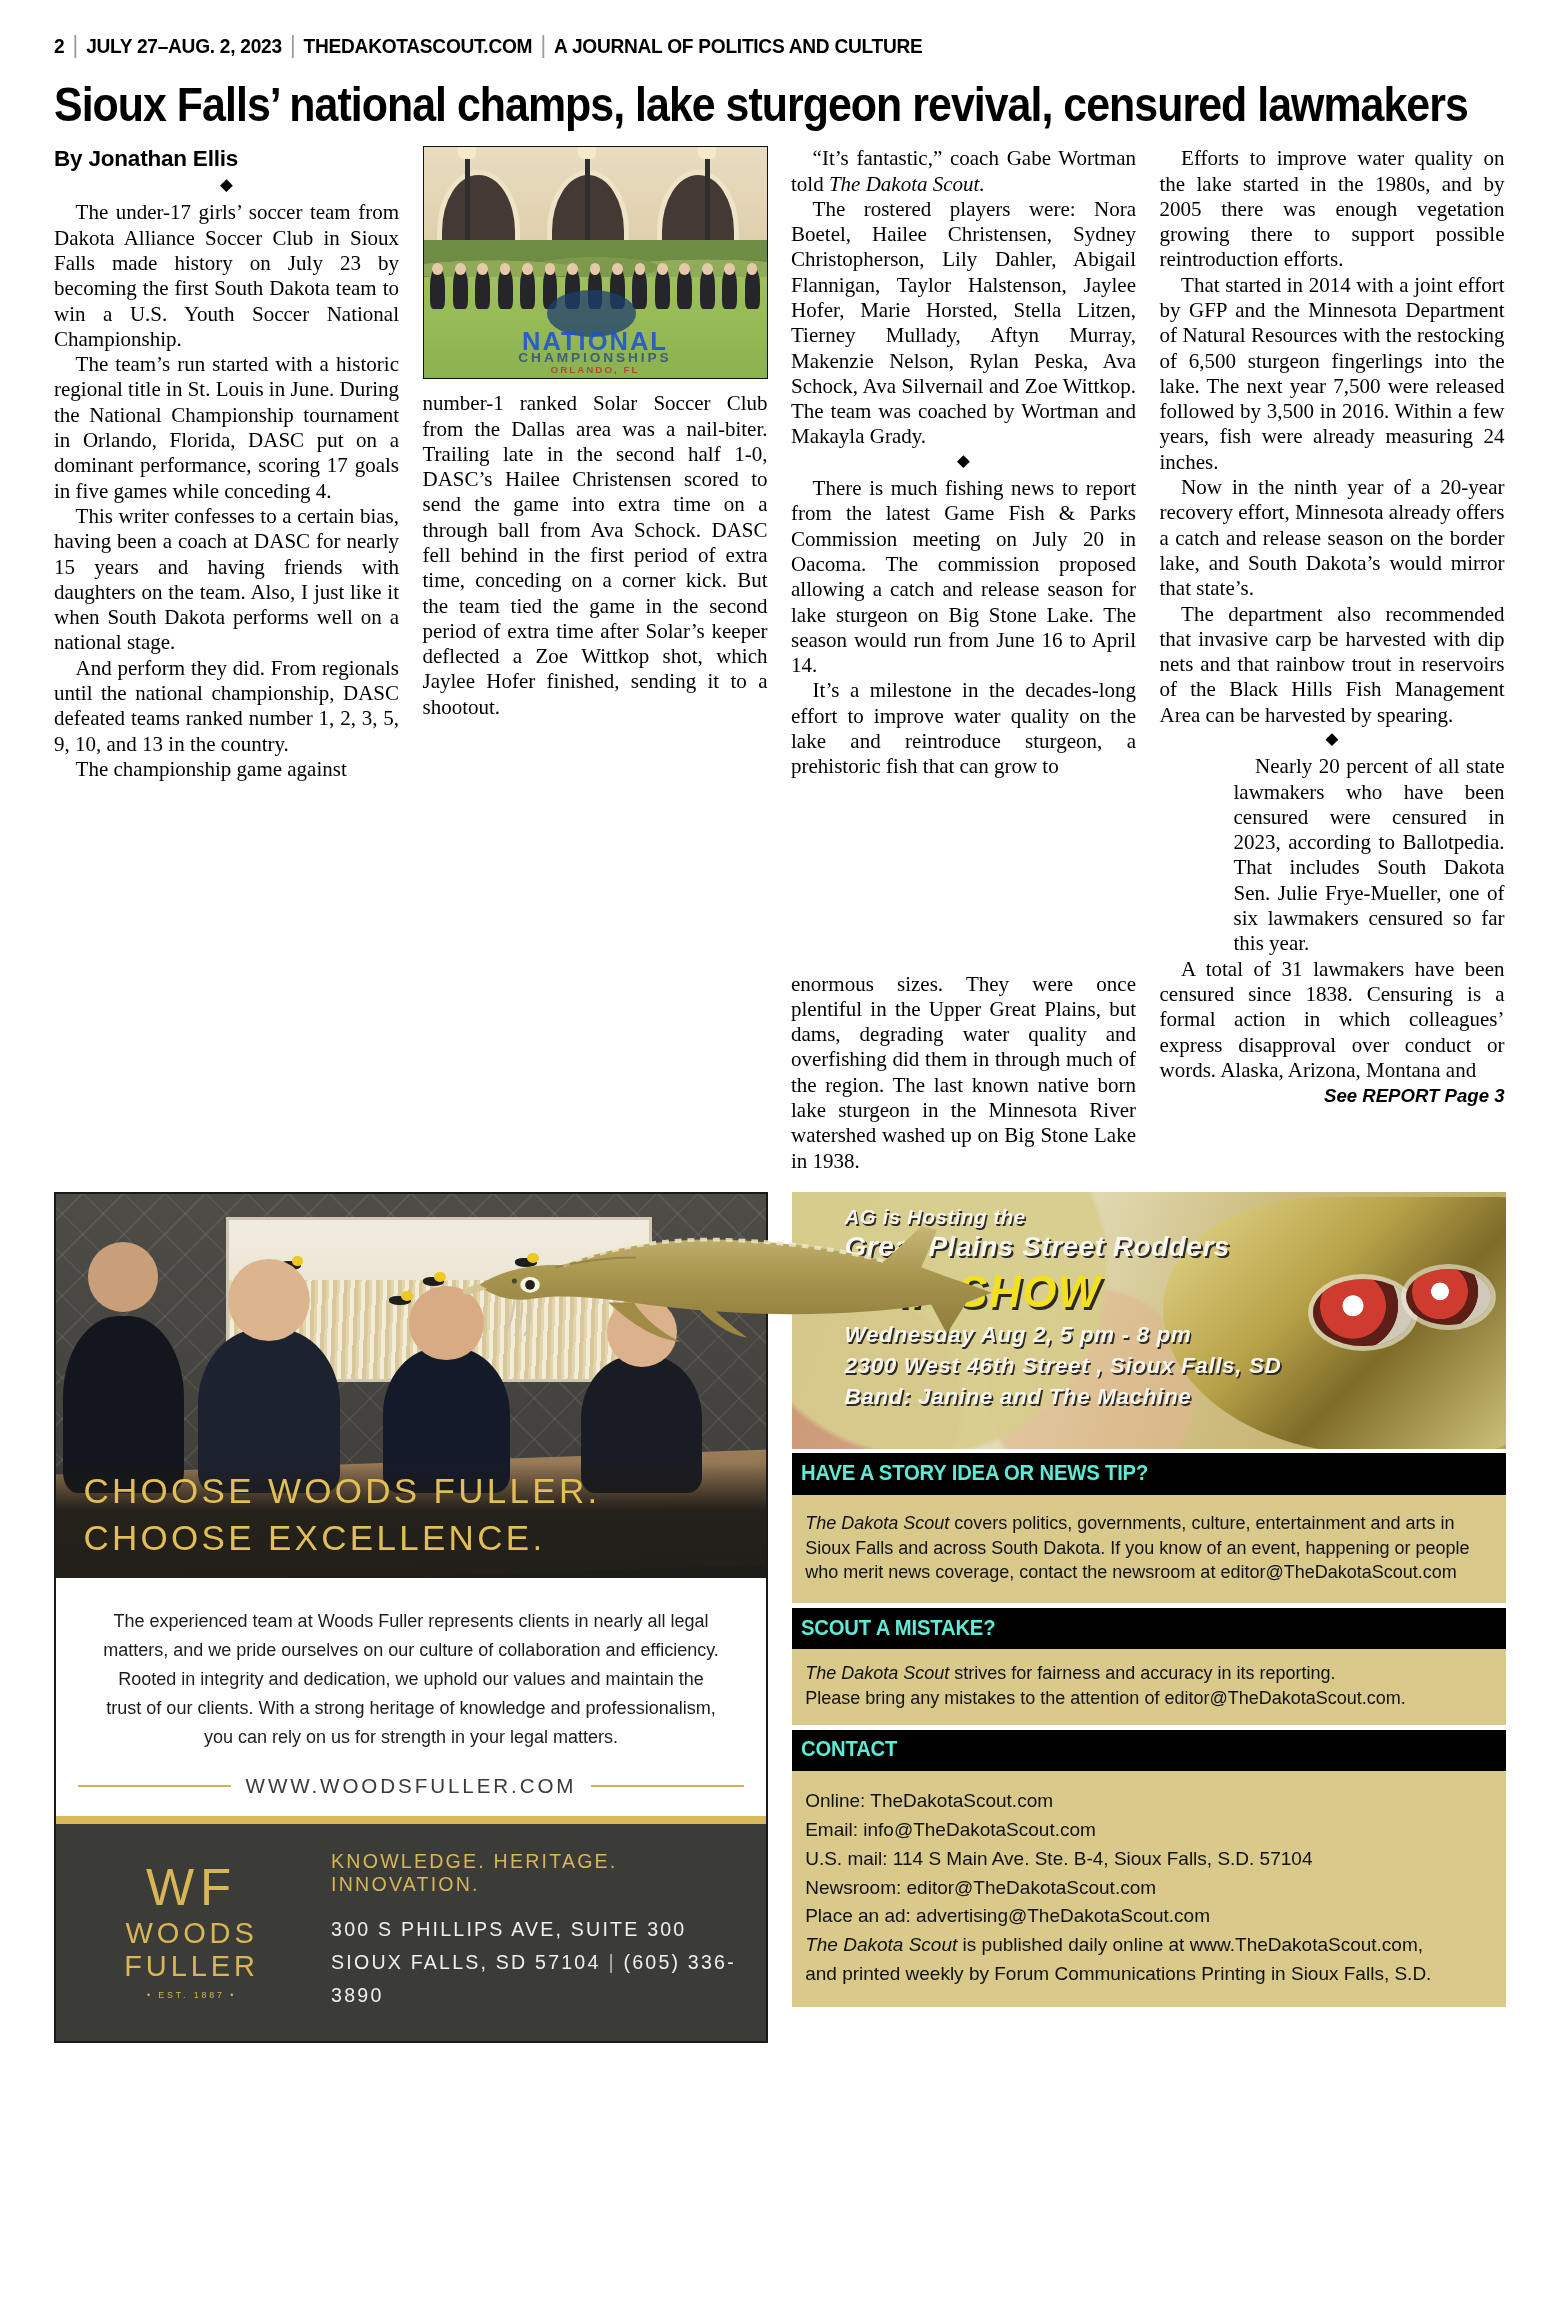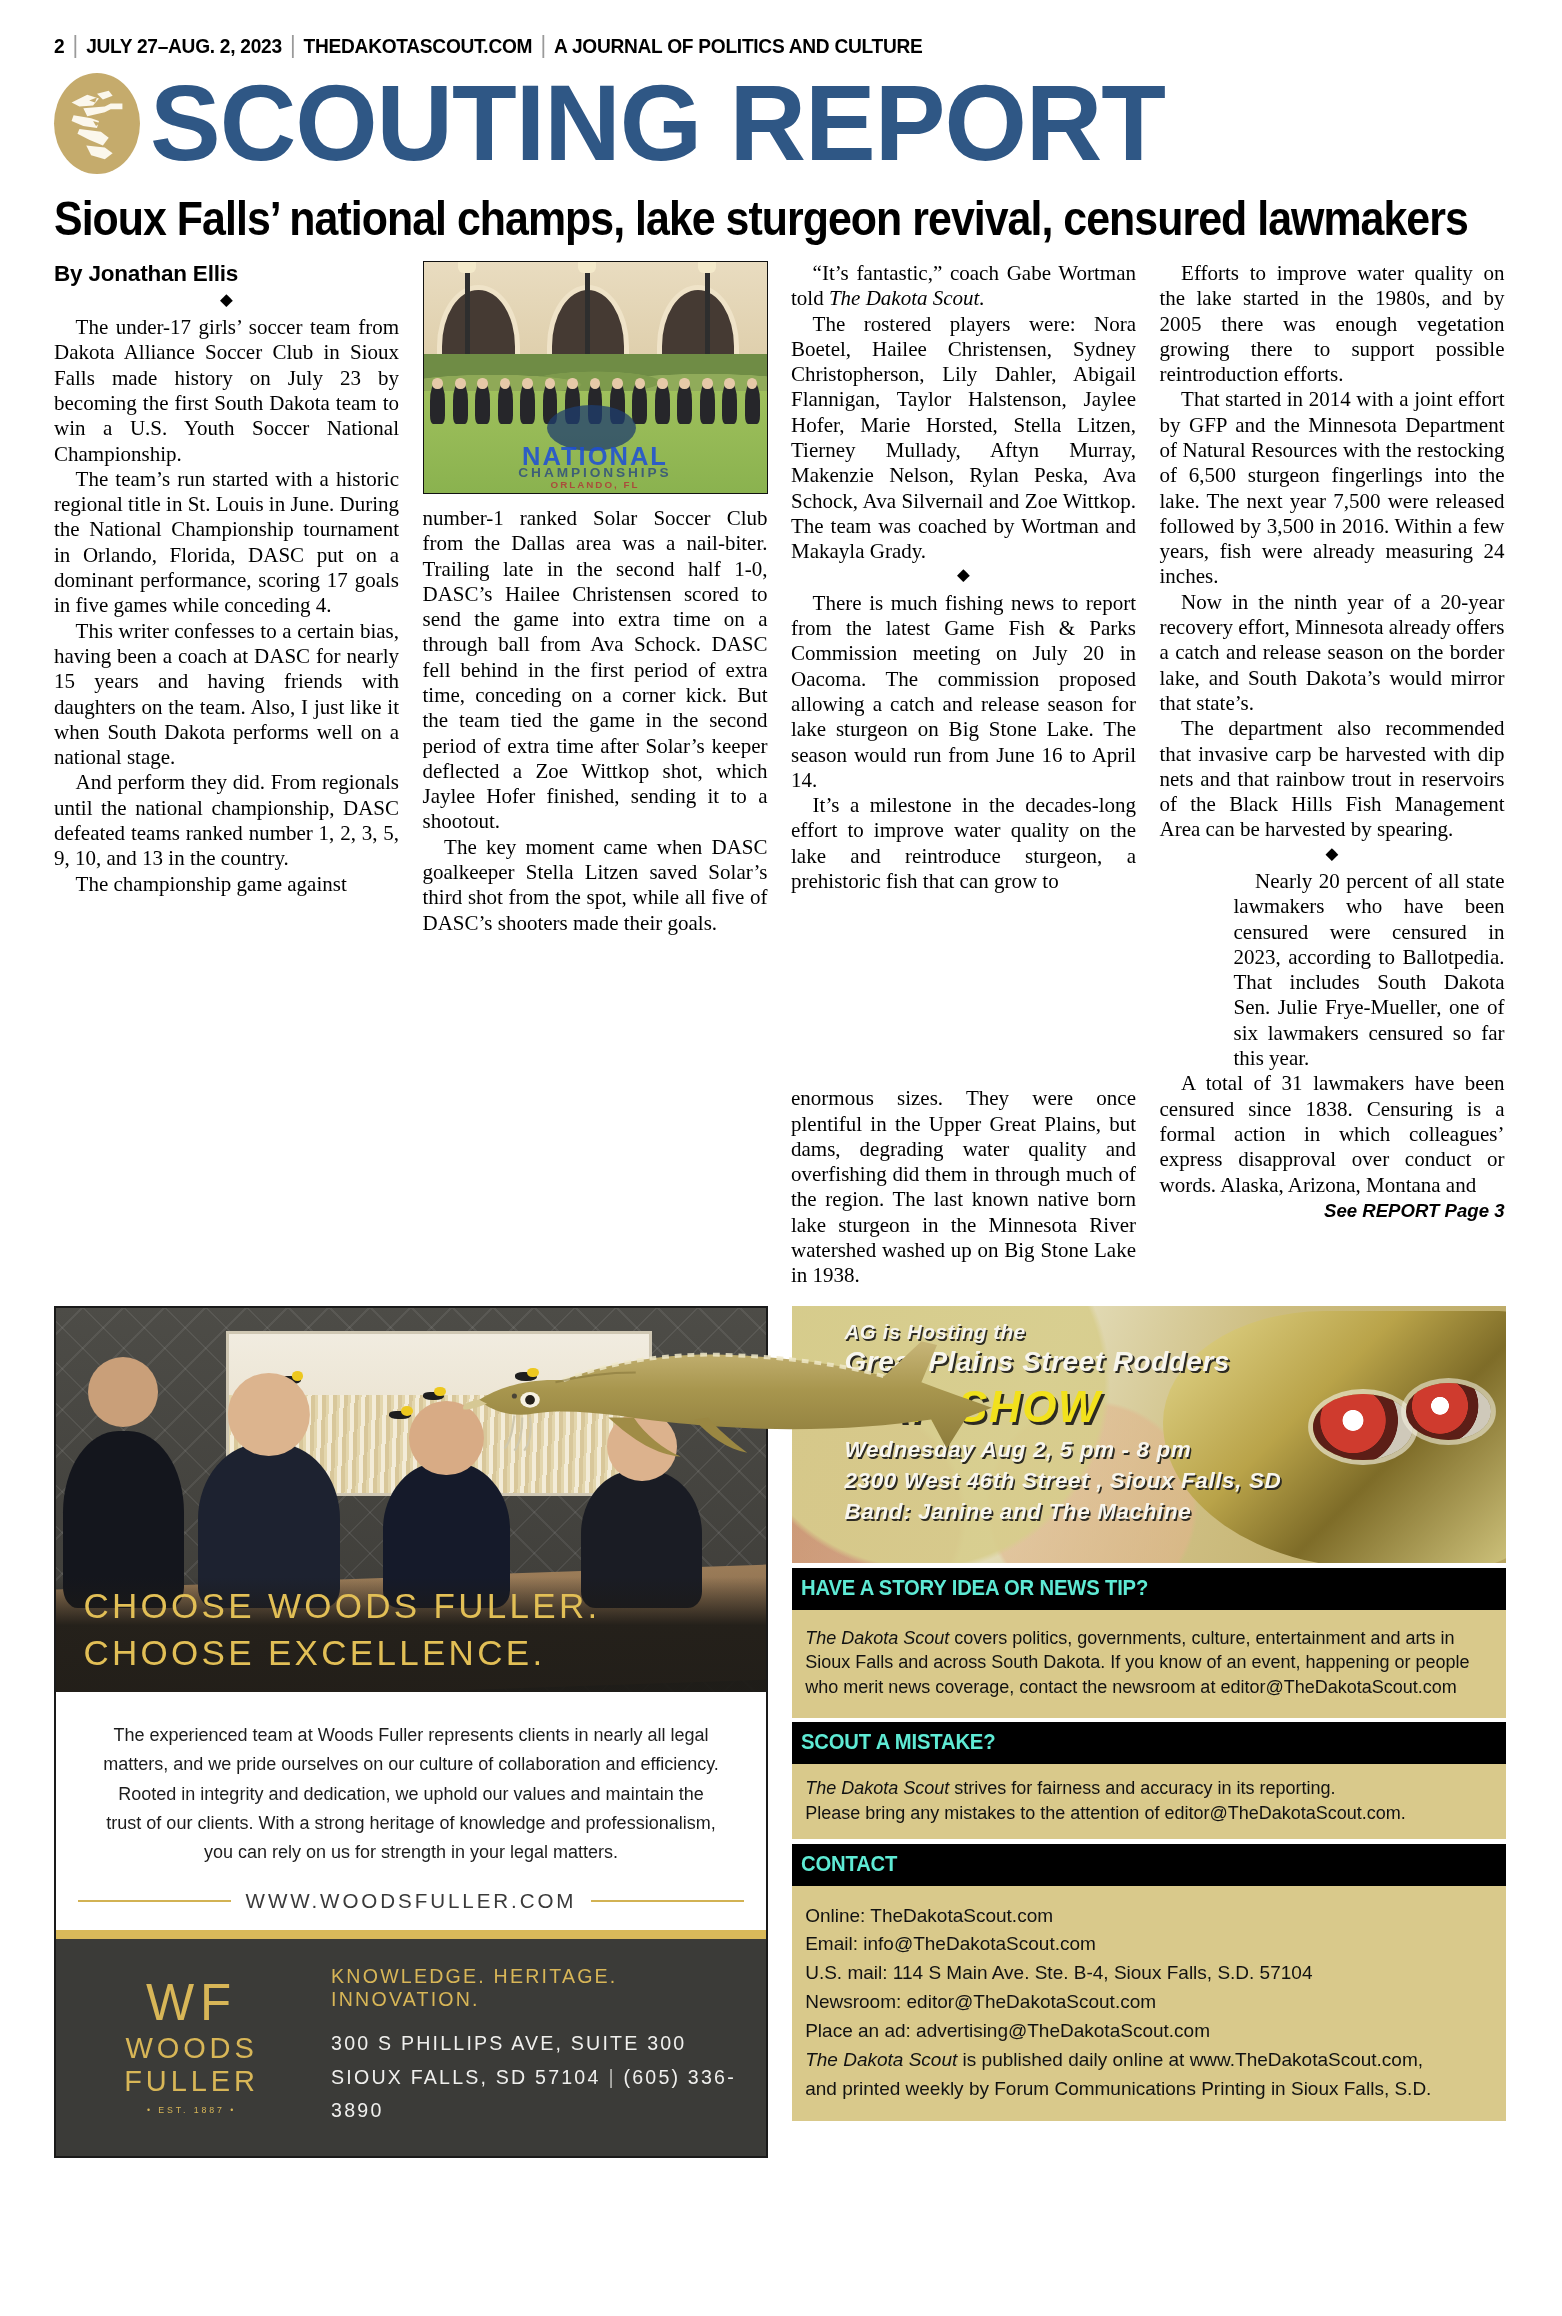--- a/index.html
+++ b/index.html
@@ -247,39 +247,20 @@
   <div class="folio">
     <span>2</span>
     <span class="sep">|</span>
     <span>JULY 27–AUG. 2, 2023</span>
     <span class="sep">|</span>
     <span>THEDAKOTASCOUT.COM</span>
     <span class="sep">|</span>
     <span>A JOURNAL OF POLITICS AND CULTURE</span>
   </div>
 
-  <div class="masthead">
-    <div class="scout-badge">
-      <svg viewBox="0 0 88 103" width="86" height="101" aria-hidden="true">
-        <g fill="#fbf7ec">
-          <path d="M18 30 L34 22 L46 26 L40 33 L26 34 Z"></path>
-          <path d="M30 36 L52 34 L58 31 L70 31 L70 37 L58 37 L52 40 L34 44 Z"></path>
-          <path d="M20 43 L38 46 L46 49 L44 56 L30 54 L18 49 Z"></path>
-          <path d="M26 57 L48 60 L56 66 L50 74 L36 68 L24 62 Z"></path>
-          <path d="M33 74 L52 76 L60 82 L52 88 L38 84 Z"></path>
-          <path d="M44 21 L56 18 L60 23 L50 27 Z"></path>
-        </g>
-        <g fill="#c5ab6c">
-          <path d="M36 28 L44 25 L42 30 Z"></path>
-          <path d="M40 49 L47 51 L43 54 Z"></path>
-        </g>
-      </svg>
-    </div>
-    <div class="masthead-title">SCOUTING REPORT</div>
-  </div>
 
   <div class="deck">Sioux Falls’ national champs, lake sturgeon revival, censured lawmakers</div>
 
   <div class="cols">
 
     <div class="col">
       <div class="byline">By Jonathan Ellis</div>
       <div class="dinkus">◆</div>
       <p class="body">The under-17 girls’ soccer team from Dakota Alliance Soccer Club in Sioux Falls made history on July 23 by becoming the first South Dakota team to win a U.S. Youth Soccer National Championship.</p>
       <p class="body">The team’s run started with a historic regional title in St. Louis in June. During the National Championship tournament in Orlando, Florida, DASC put on a dominant performance, scoring 17 goals in five games while conceding 4.</p>
@@ -317,21 +298,20 @@
             <span class="tp-pl"></span>
             <span class="tp-pl"></span>
         </div>
         <div class="tp-logo"></div>
         <div class="tp-text1">NATIONAL</div>
         <div class="tp-text2">CHAMPIONSHIPS</div>
         <div class="tp-text3">ORLANDO, FL</div>
       </div>
       <div class="spacer-photo"></div>
       <p class="body noindent">number-1 ranked Solar Soccer Club from the Dallas area was a nail-biter. Trailing late in the second half 1-0, DASC’s Hailee Christensen scored to send the game into extra time on a through ball from Ava Schock. DASC fell behind in the first period of extra time, conceding on a corner kick. But the team tied the game in the second period of extra time after Solar’s keeper deflected a Zoe Wittkop shot, which Jaylee Hofer finished, sending it to a shootout.</p>
-      <p class="body">The key moment came when DASC goalkeeper Stella Litzen saved Solar’s third shot from the spot, while all five of DASC’s shooters made their goals.</p>
     </div>
 
     <div class="col">
       <p class="body"><span>“It’s fantastic,” coach Gabe Wortman told </span><em>The Dakota Scout.</em></p>
       <p class="body">The rostered players were: Nora Boetel, Hailee Christensen, Sydney Christopherson, Lily Dahler, Abigail Flannigan, Taylor Halstenson, Jaylee Hofer, Marie Horsted, Stella Litzen, Tierney Mullady, Aftyn Murray, Makenzie Nelson, Rylan Peska, Ava Schock, Ava Silvernail and Zoe Wittkop. The team was coached by Wortman and Makayla Grady.</p>
       <div class="dinkus">◆</div>
       <p class="body">There is much fishing news to report from the latest Game Fish &amp; Parks Commission meeting on July 20 in Oacoma. The commission proposed allowing a catch and release season for lake sturgeon on Big Stone Lake. The season would run from June 16 to April 14.</p>
       <p class="body">It’s a milestone in the decades-long effort to improve water quality on the lake and reintroduce sturgeon, a prehistoric fish that can grow to</p>
       <div style="height:192px"></div>
       <p class="body noindent">enormous sizes. They were once plentiful in the Upper Great Plains, but dams, degrading water quality and overfishing did them in through much of the region. The last known native born lake sturgeon in the Minnesota River watershed washed up on Big Stone Lake in 1938.</p>

